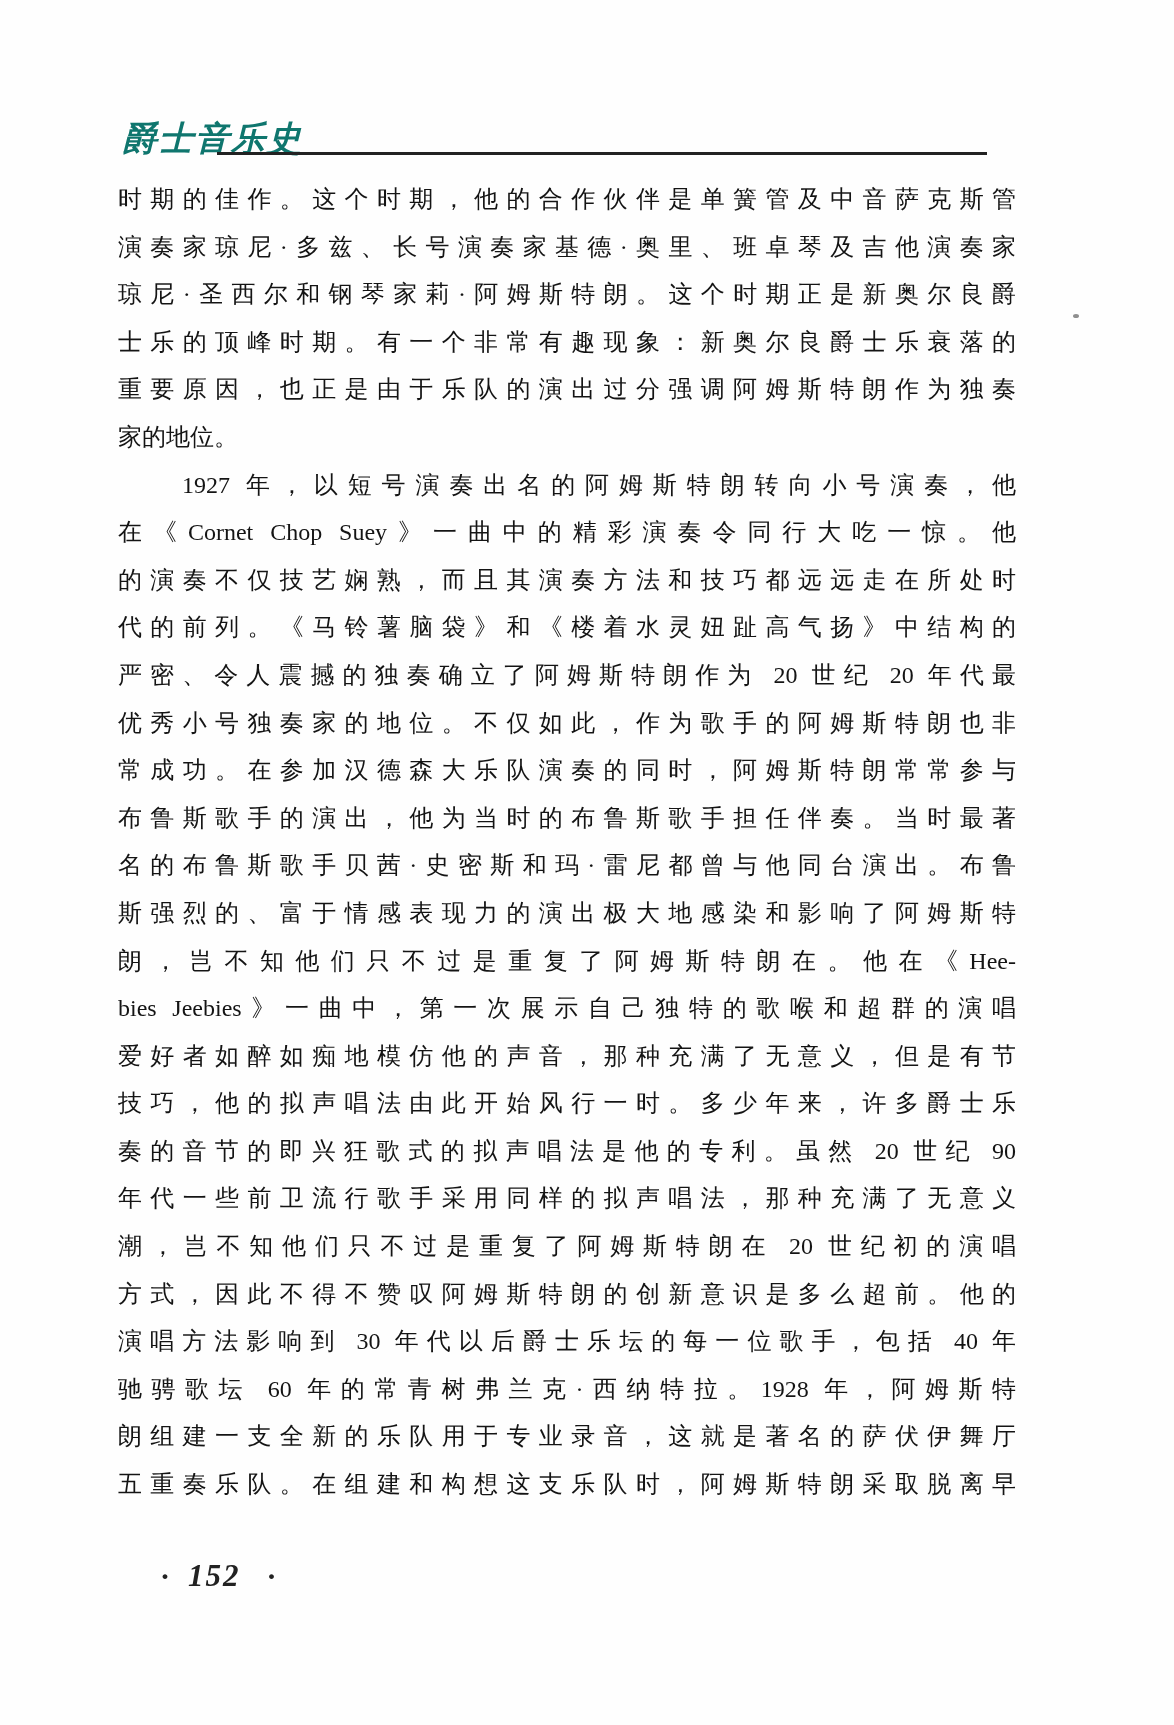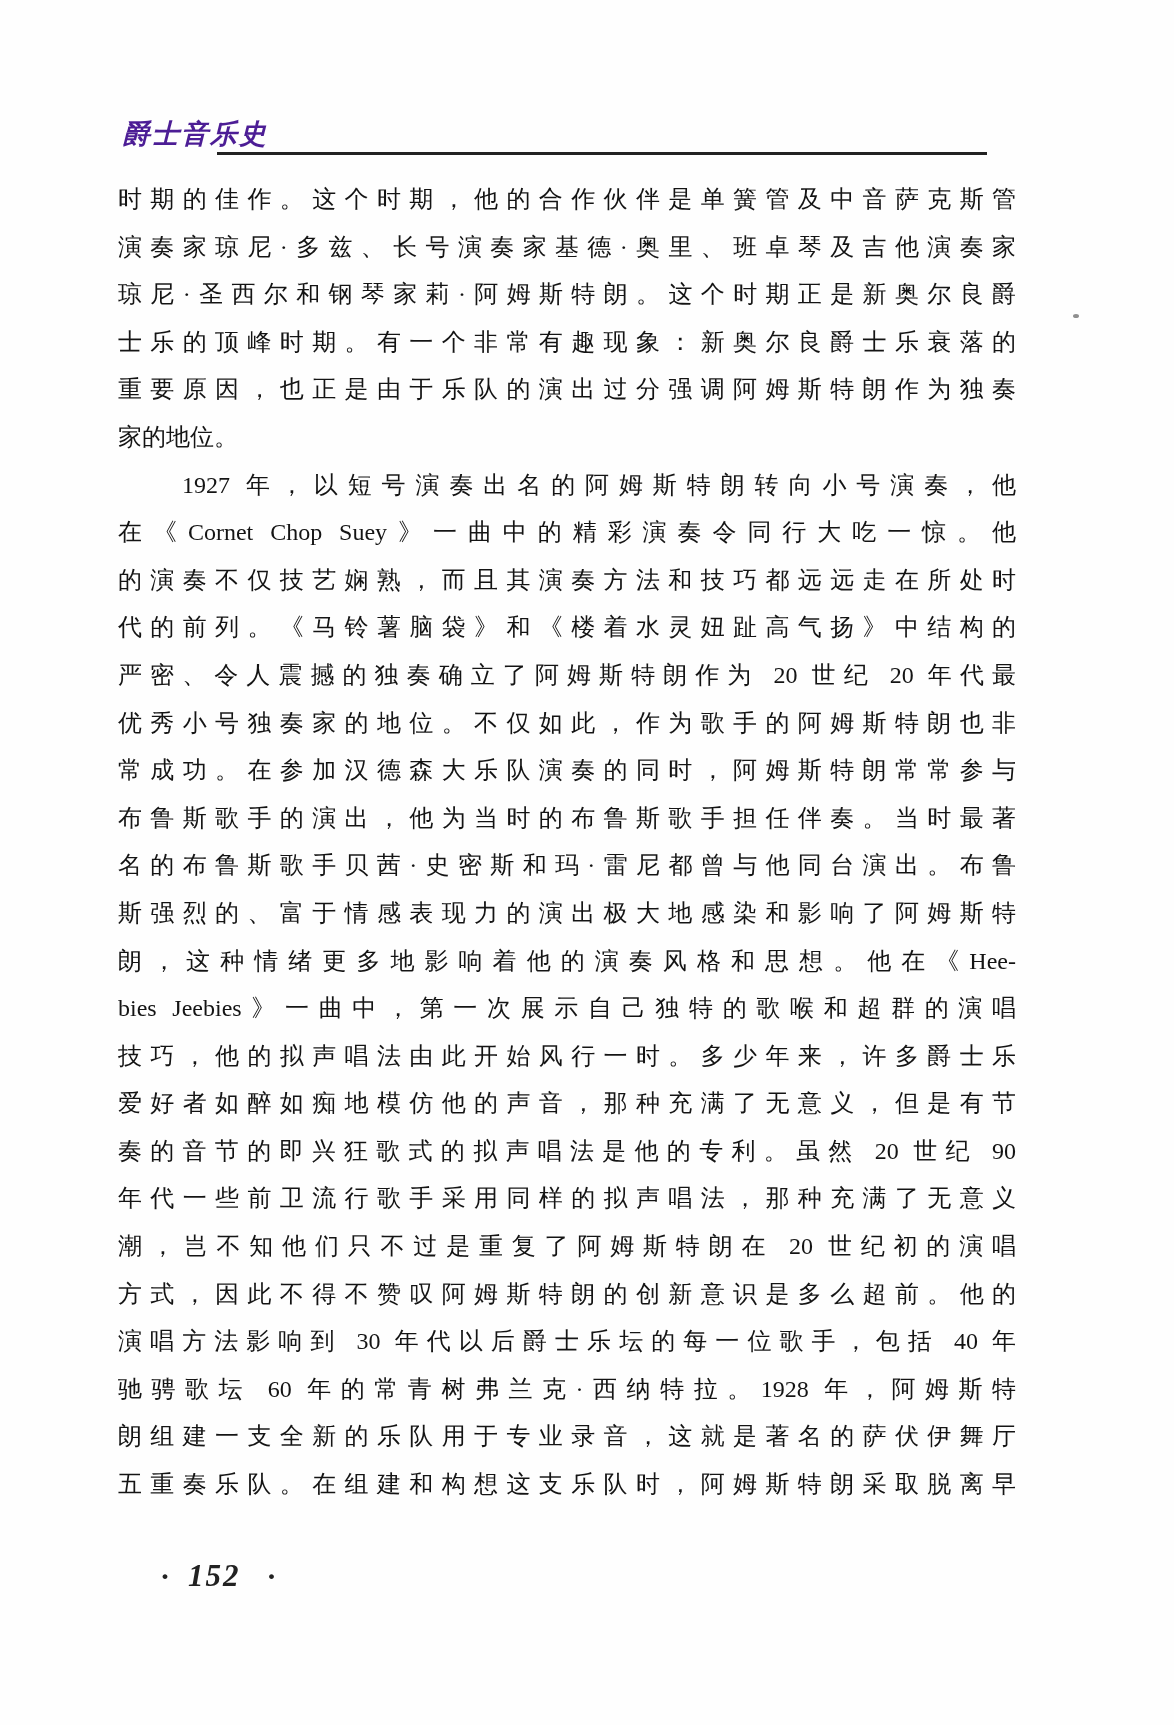--- a/index.html
+++ b/index.html
@@ -10,25 +10,25 @@
     margin: 0 auto;
     background: #fefefe;
     color: #181818;
     font-family: "Liberation Serif", "DejaVu Serif", serif;
     overflow: hidden;
   }
   .running-head {
     position: absolute;
     top: 116px;
     left: 123px;
-    font-size: 27px;
+    font-size: 34px;
     font-weight: bold;
     font-style: italic;
     letter-spacing: 2px;
-    color: #4c1d95;
+    color: #0f766e;
   }
   .head-rule {
     position: absolute;
     top: 152px;
     left: 217px;
     width: 770px;
     height: 3px;
     background: #222;
   }
   .text-block {
@@ -106,24 +106,24 @@
     <div class="bodyline indent">1927 年，以短号演奏出名的阿姆斯特朗转向小号演奏，他</div>
     <div class="bodyline">在《Cornet Chop Suey》一曲中的精彩演奏令同行大吃一惊。他</div>
     <div class="bodyline">的演奏不仅技艺娴熟，而且其演奏方法和技巧都远远走在所处时</div>
     <div class="bodyline">代的前列。《马铃薯脑袋》和《楼着水灵妞趾高气扬》中结构的</div>
     <div class="bodyline">严密、令人震撼的独奏确立了阿姆斯特朗作为 20 世纪 20 年代最</div>
     <div class="bodyline">优秀小号独奏家的地位。不仅如此，作为歌手的阿姆斯特朗也非</div>
     <div class="bodyline">常成功。在参加汉德森大乐队演奏的同时，阿姆斯特朗常常参与</div>
     <div class="bodyline">布鲁斯歌手的演出，他为当时的布鲁斯歌手担任伴奏。当时最著</div>
     <div class="bodyline">名的布鲁斯歌手贝茜·史密斯和玛·雷尼都曾与他同台演出。布鲁</div>
     <div class="bodyline">斯强烈的、富于情感表现力的演出极大地感染和影响了阿姆斯特</div>
-    <div class="bodyline">朗，这种情绪更多地影响着他的演奏风格和思想。他在《Hee-</div>
+    <div class="bodyline">朗，岂不知他们只不过是重复了阿姆斯特朗在。他在《Hee-</div>
     <div class="bodyline">bies Jeebies》一曲中，第一次展示自己独特的歌喉和超群的演唱</div>
+    <div class="bodyline">爱好者如醉如痴地模仿他的声音，那种充满了无意义，但是有节</div>
     <div class="bodyline">技巧，他的拟声唱法由此开始风行一时。多少年来，许多爵士乐</div>
-    <div class="bodyline">爱好者如醉如痴地模仿他的声音，那种充满了无意义，但是有节</div>
     <div class="bodyline">奏的音节的即兴狂歌式的拟声唱法是他的专利。虽然 20 世纪 90</div>
     <div class="bodyline">年代一些前卫流行歌手采用同样的拟声唱法，那种充满了无意义</div>
     <div class="bodyline">潮，岂不知他们只不过是重复了阿姆斯特朗在 20 世纪初的演唱</div>
     <div class="bodyline">方式，因此不得不赞叹阿姆斯特朗的创新意识是多么超前。他的</div>
     <div class="bodyline">演唱方法影响到 30 年代以后爵士乐坛的每一位歌手，包括 40 年</div>
     <div class="bodyline">驰骋歌坛 60 年的常青树弗兰克·西纳特拉。1928 年，阿姆斯特</div>
     <div class="bodyline">朗组建一支全新的乐队用于专业录音，这就是著名的萨伏伊舞厅</div>
     <div class="bodyline">五重奏乐队。在组建和构想这支乐队时，阿姆斯特朗采取脱离早</div>
   </div>
 

